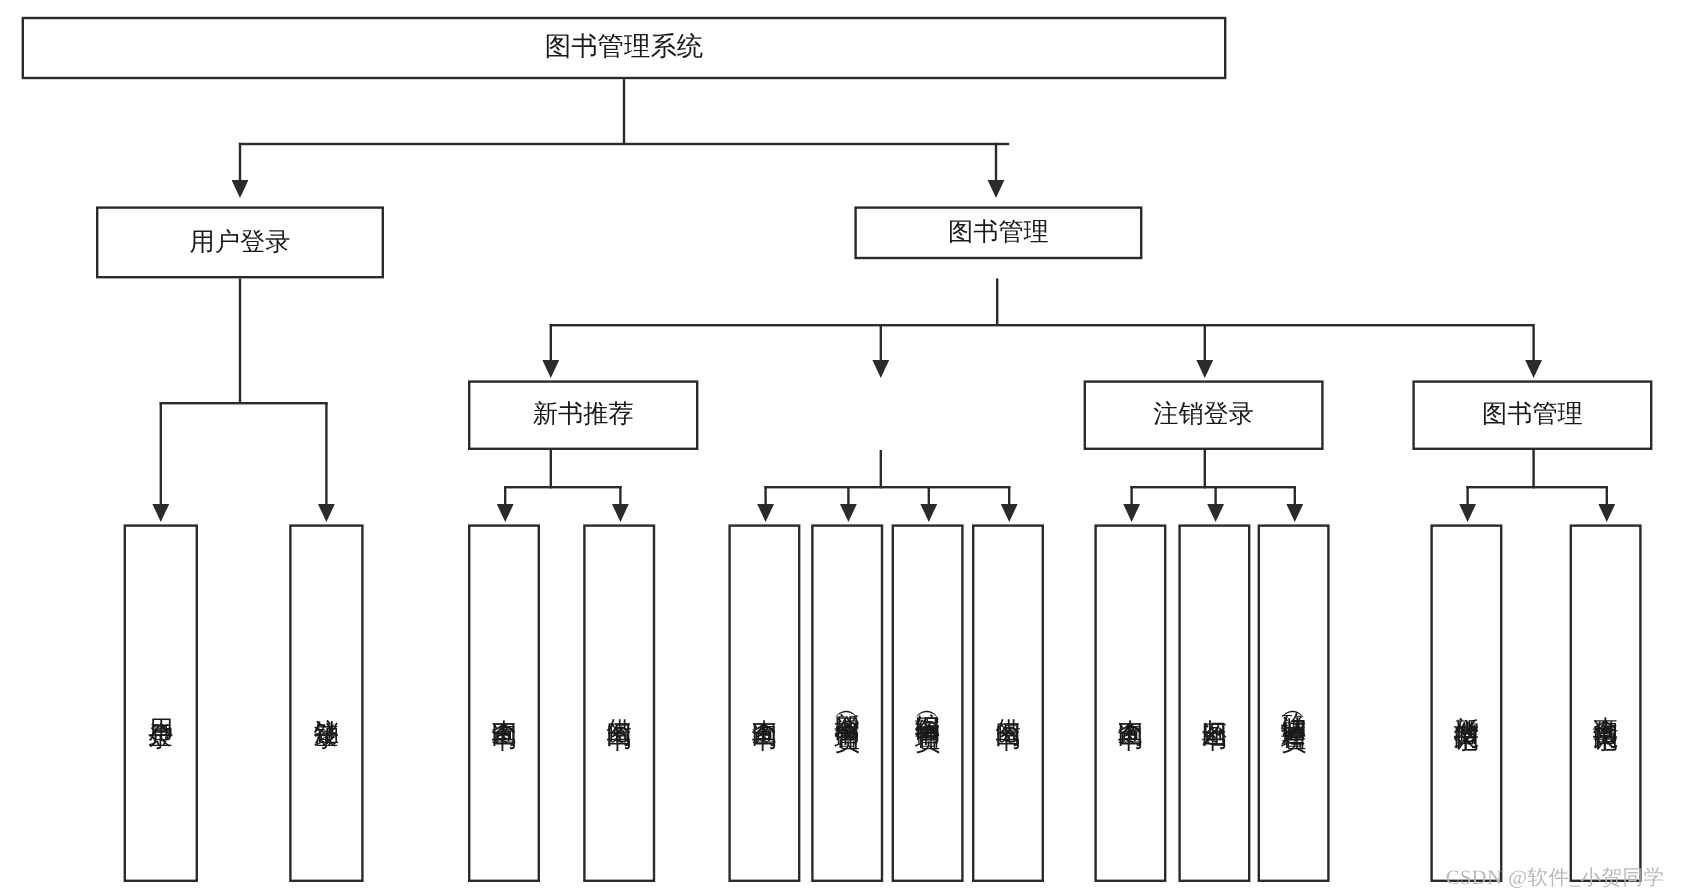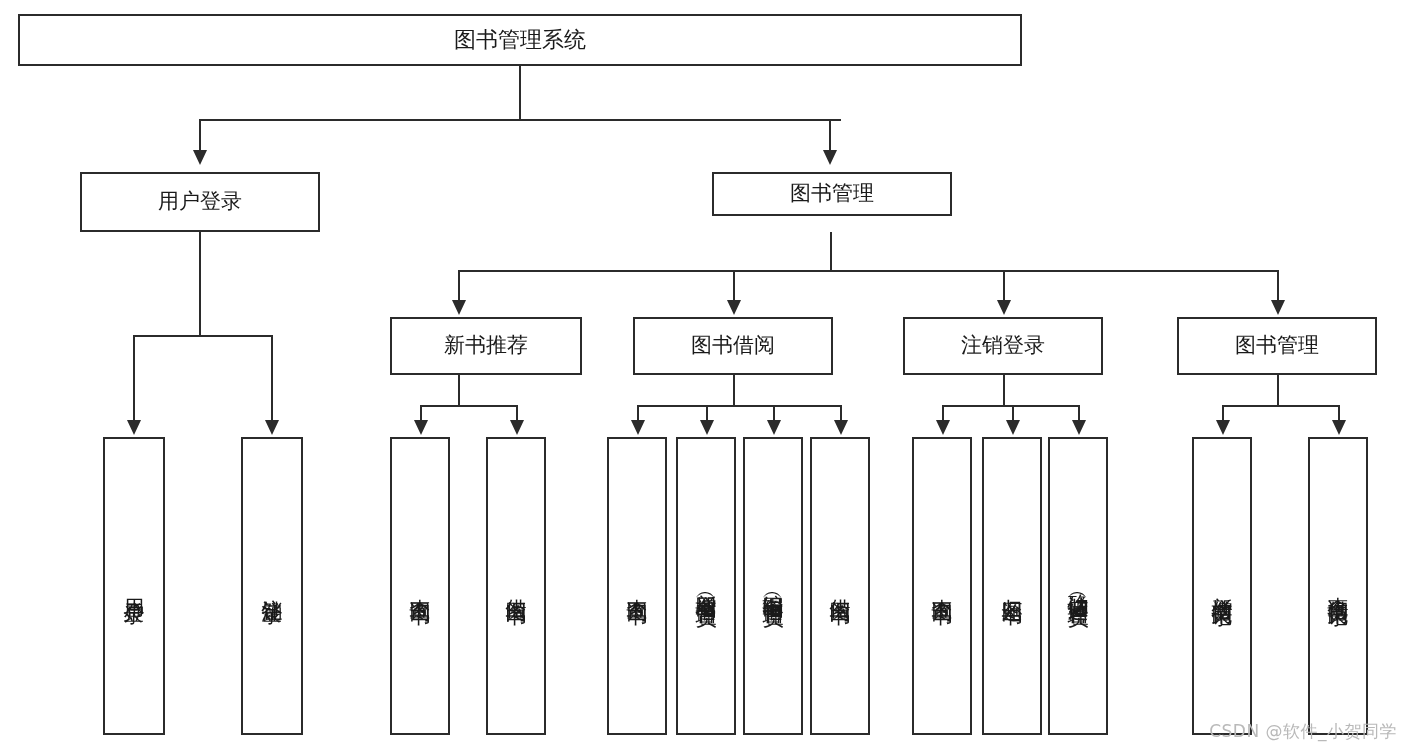--- a/index.html
+++ b/index.html
@@ -35,26 +35,27 @@
   .arrow{
     position:absolute;
     width:0;height:0;
     border-left:7px solid transparent;
     border-right:7px solid transparent;
     border-top:15px solid #2b2b2b;
   }
 
   #watermark{
     position:absolute;
-    right:8px;
+    right:18px;
     bottom:4px;
     font-size:17px;
     color:#b9b9b9;
     white-space:nowrap;
     letter-spacing:0.5px;
+    font-family:Liberation Serif, serif;
   }
 </style>
 </head>
 <body>
 
 <div id="canvas">
 
   <div class="node root h-node" style="left:18px;top:14px;width:1004px;height:52px;">
     <span>图书管理系统</span>
   </div>
@@ -86,23 +87,20 @@
   <div class="edge v" style="left:733px;top:270px;height:32px;"></div>
   <div class="edge v" style="left:1003px;top:270px;height:32px;"></div>
   <div class="edge v" style="left:1277px;top:270px;height:32px;"></div>
   <div class="arrow" style="left:452px;top:300px;"></div>
   <div class="arrow" style="left:727px;top:300px;"></div>
   <div class="arrow" style="left:997px;top:300px;"></div>
   <div class="arrow" style="left:1271px;top:300px;"></div>
 
   <div class="node h-node" style="left:362px;top:317px;width:192px;height:58px;margin-left:28px;">
     <span>新书推荐</span>
-  </div>
-  <div class="node h-node" style="left:633px;top:317px;width:200px;height:58px;">
-    <span>图书借阅</span>
   </div>
   <div class="node h-node" style="left:903px;top:317px;width:200px;height:58px;">
     <span>注销登录</span>
   </div>
   <div class="node h-node" style="left:1177px;top:317px;width:200px;height:58px;">
     <span>图书管理</span>
   </div>
 
   <div class="edge v" style="left:458px;top:375px;height:32px;"></div>
   <div class="edge h" style="left:420px;top:405px;width:98px;"></div>

